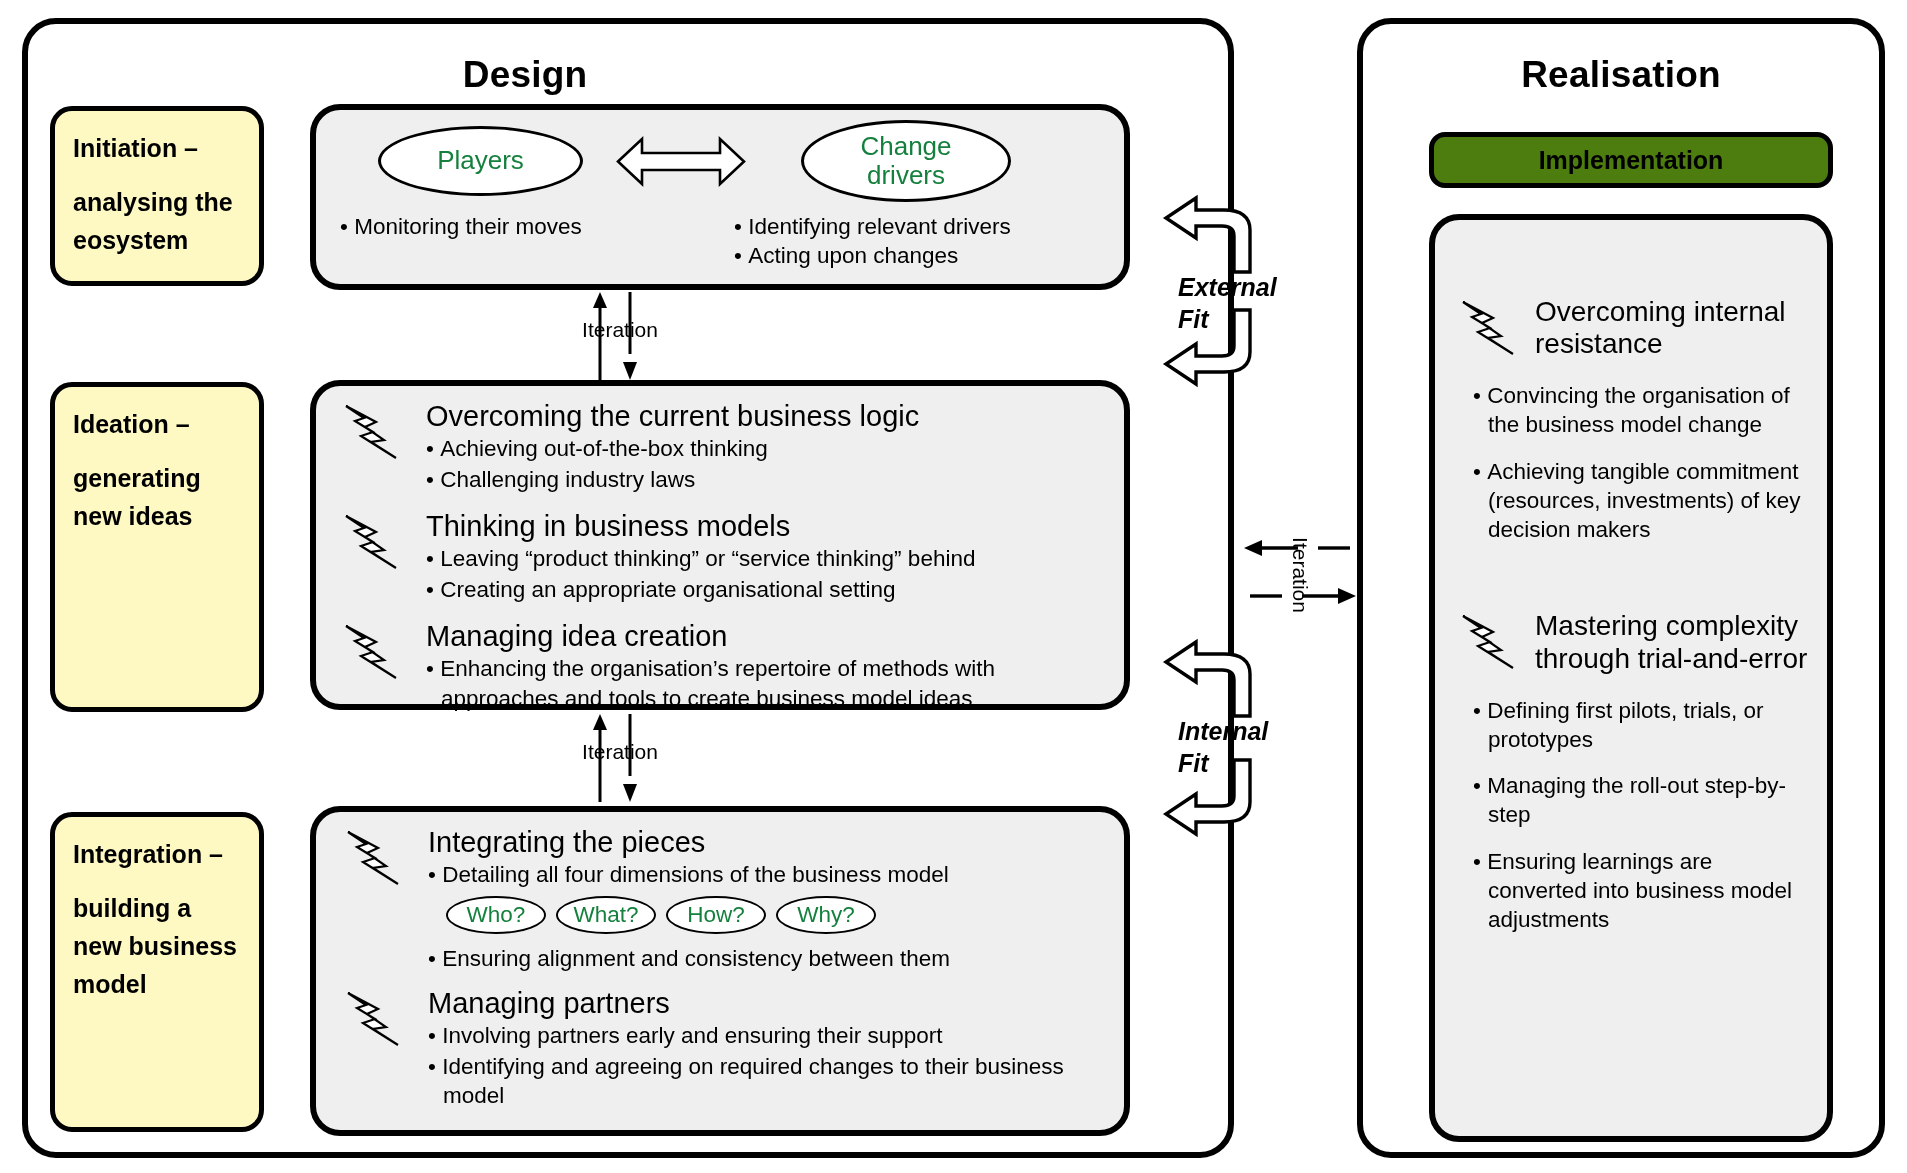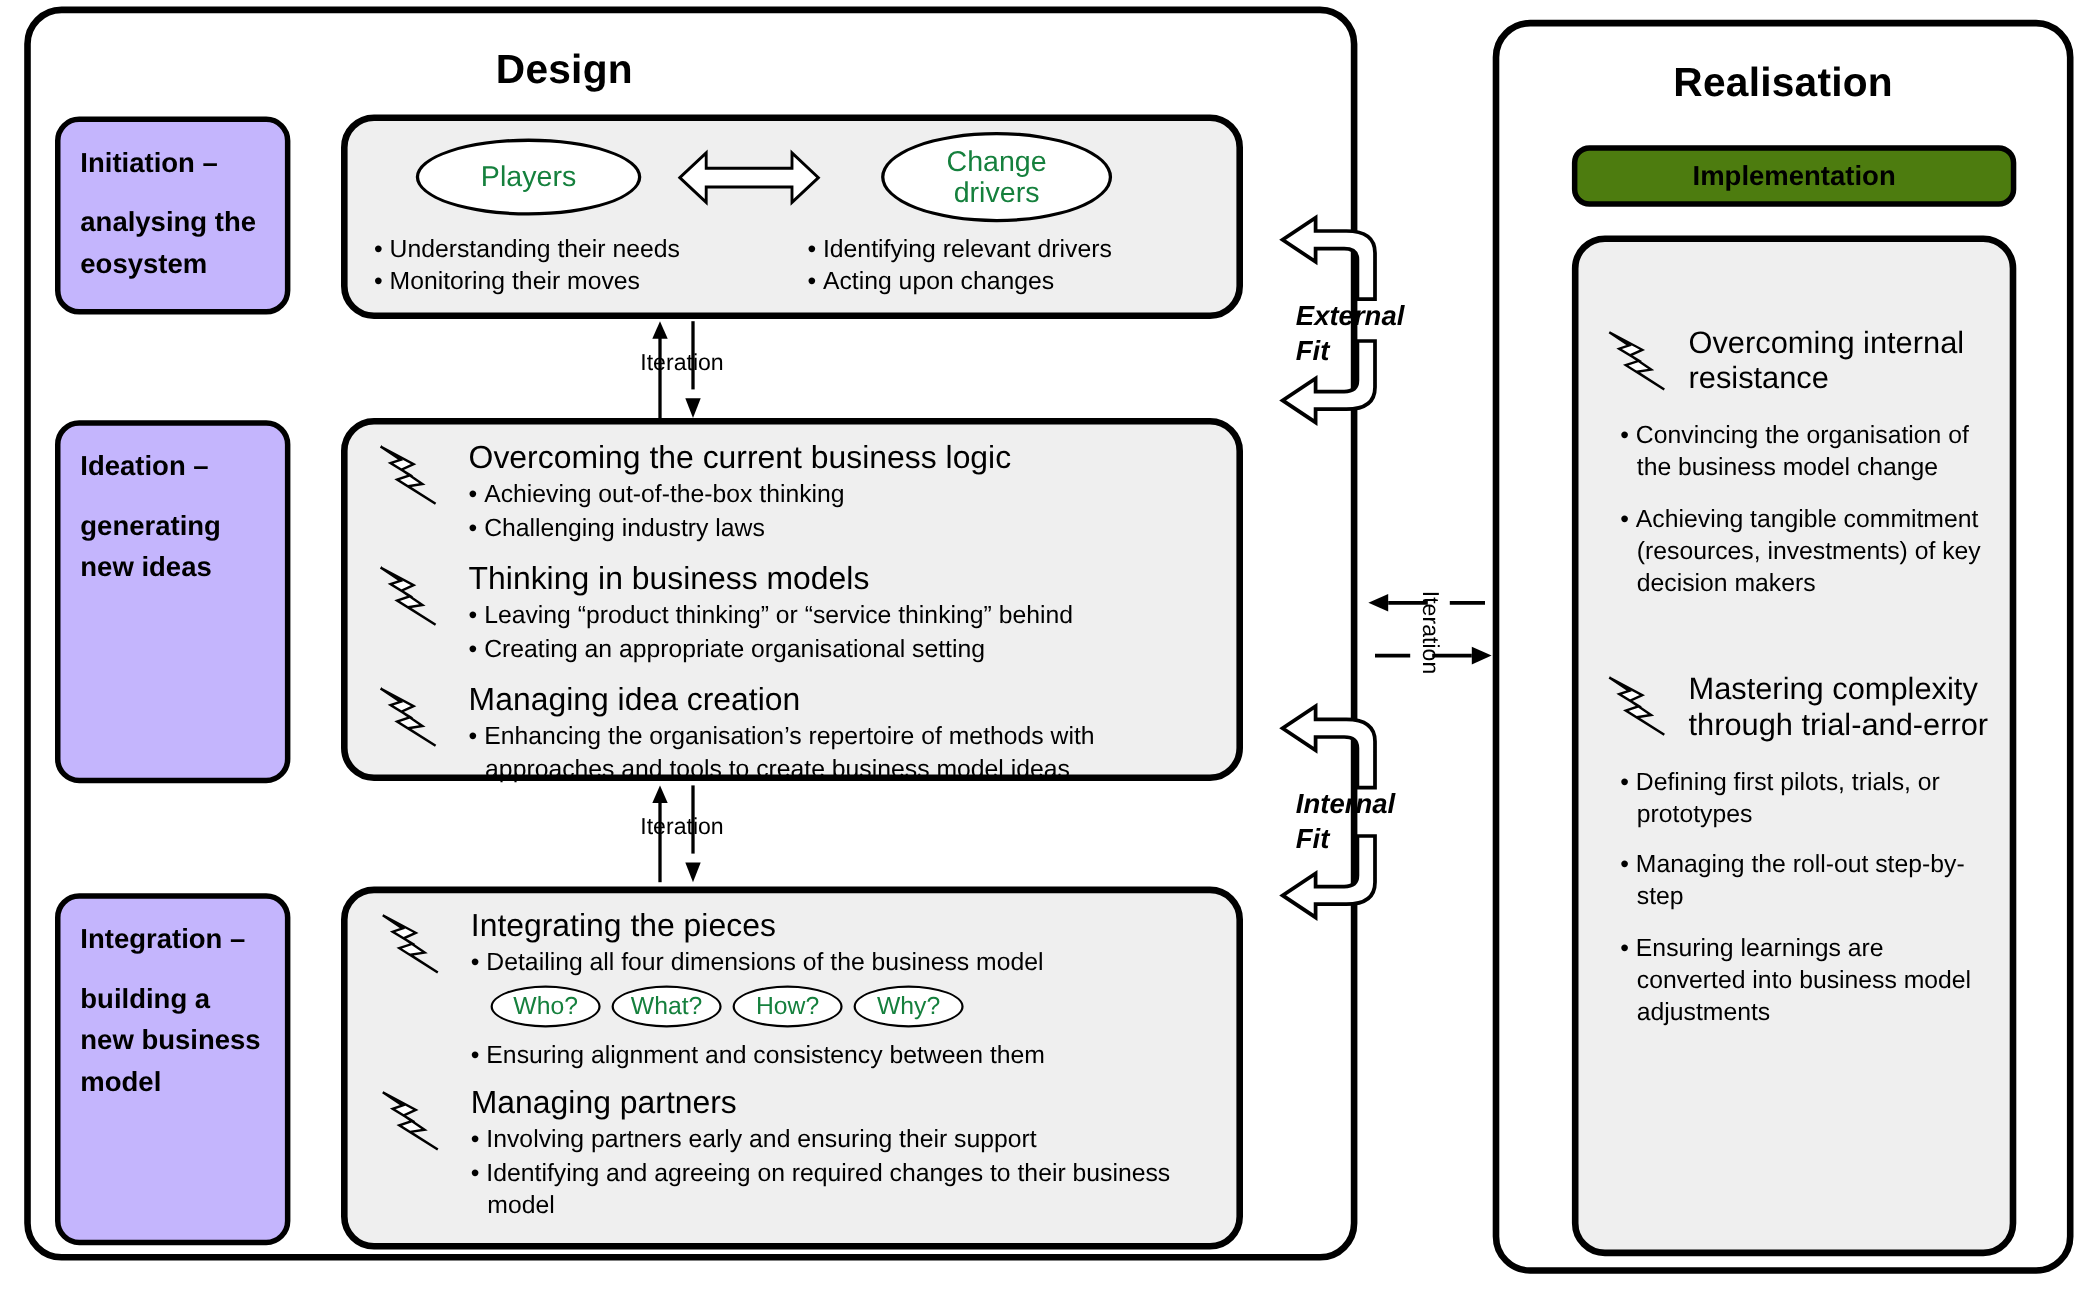--- a/index.html
+++ b/index.html
@@ -16,39 +16,39 @@
     overflow: hidden;
   }
 
   
   .panel {
     position: absolute;
     border: 6px solid #000;
     border-radius: 34px;
     background: #ffffff;
   }
-  #panel-design { left: 22px; top: 6px; width: 1212px; height: 1140px; }
+  #panel-design { left: 22px; top: 18px; width: 1212px; height: 1140px; padding-left: 12px; }
   #panel-realisation { left: 1357px; top: 18px; width: 528px; height: 1140px; }
 
   .panel-title {
     position: absolute;
     top: 30px;
     width: 100%;
     text-align: center;
     font-size: 37px;
     font-weight: bold;
     letter-spacing: .2px;
     color: #000;
   }
   #panel-design .panel-title { padding-right: 230px; }
 
   
   .stage-label {
     position: absolute;
-    background: #c4b5fd;
+    background: #fef9c3;
     border: 5px solid #000;
     border-radius: 22px;
     padding: 18px 16px 10px 18px;
     font-size: 25px;
     font-weight: bold;
     line-height: 1.52;
     color: #000;
   }
   #stage-initiation  { left: 50px; top: 106px; width: 214px; height: 180px; }
   #stage-ideation    { left: 50px; top: 382px; width: 214px; height: 330px; }
@@ -248,21 +248,20 @@
     </svg>
 
     <div class="ellipse" id="ellipse-change-drivers">
       <span>
         <span>Change</span><br>
         <span>drivers</span>
       </span>
     </div>
 
     <div class="bullets" id="init-bullets-left">
-      <span class="b">•&nbsp;<span>Understanding their needs</span></span>
       <span class="b">•&nbsp;<span>Monitoring their moves</span></span>
     </div>
 
     <div class="bullets" id="init-bullets-right">
       <span class="b">•&nbsp;<span>Identifying relevant drivers</span></span>
       <span class="b">•&nbsp;<span>Acting upon changes</span></span>
     </div>
   </div>
 
   <div class="iter-vert" id="iter-top">

